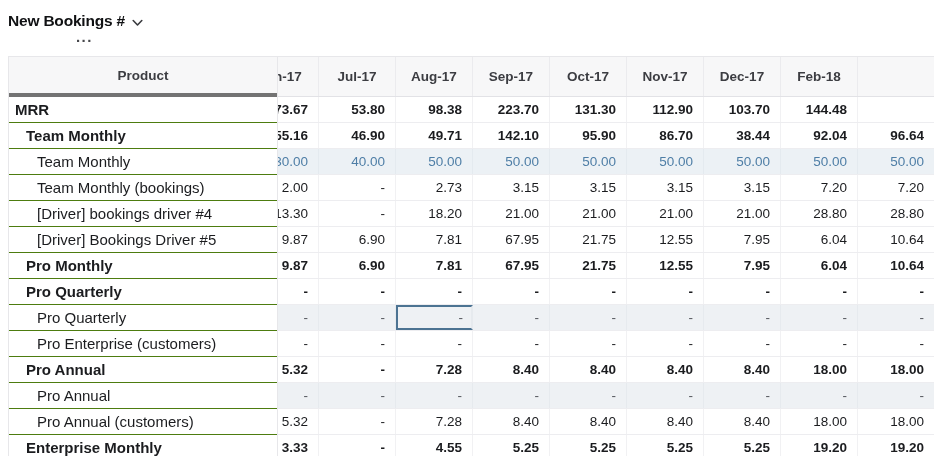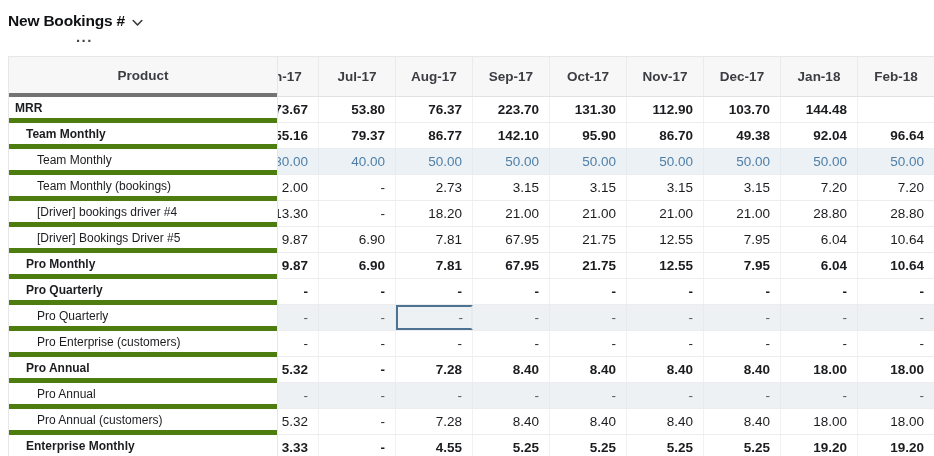--- a/index.html
+++ b/index.html
@@ -16,22 +16,22 @@
   
   .table { position:absolute; top:56px; left:8px; width:926px; height:404px;
            border-top:1px solid #e7e7ea; border-left:1px solid #e7e7ea;
            display:flex; overflow:hidden; background:#fff; }
 
   
   .prod-col { flex:0 0 269px; width:269px; border-right:1px solid #e7e7ea; background:#fff; z-index:2; }
   .phead { height:40px; background:#f7f7f8; border-bottom:4px solid #737373;
            display:flex; align-items:center; justify-content:center;
            font-weight:700; font-size:13.5px; color:#3c3d42; }
-  .prow { height:26px; display:flex; align-items:center; border-bottom:5px solid #4d7c0f;
-          font-size:12px; color:#1b1c1f; background:#fff; white-space:nowrap; overflow:hidden; }
+  .prow { height:26px; display:flex; align-items:center; border-bottom:1px solid #4d7c0f;
+          font-size:15px; color:#1b1c1f; background:#fff; white-space:nowrap; overflow:hidden; }
   .prow.lvl0 { padding-left:6px; }
   .prow.lvl1 { padding-left:17px; }
   .prow.lvl2 { padding-left:28px; }
   .prow.bold { font-weight:700; }
 
   
   .months-viewport { flex:1 1 auto; overflow:hidden; }
   .months-inner { width:693px; margin-left:-36px; }
   .mheadrow { display:flex; height:40px; background:#f7f7f8; border-bottom:1px solid #e2e2e6; }
   .mhead { flex:0 0 77px; width:77px; display:flex; align-items:center; justify-content:center;
@@ -82,42 +82,41 @@
   <div class="months-viewport">
     <div class="months-inner">
       <div class="mheadrow">
           <div class="mhead">Jun-17</div>
           <div class="mhead">Jul-17</div>
           <div class="mhead">Aug-17</div>
           <div class="mhead">Sep-17</div>
           <div class="mhead">Oct-17</div>
           <div class="mhead">Nov-17</div>
           <div class="mhead">Dec-17</div>
-          <div class="mhead">Jan-18</div>
           <div class="mhead">Feb-18</div>
         </div>
       <div>
           <div class="mrow bold">
             <div class="mcell">73.67</div>
             <div class="mcell">53.80</div>
-            <div class="mcell">76.37</div>
+            <div class="mcell">98.38</div>
             <div class="mcell">223.70</div>
             <div class="mcell">131.30</div>
             <div class="mcell">112.90</div>
             <div class="mcell">103.70</div>
             <div class="mcell">144.48</div>
           </div>
           <div class="mrow bold">
             <div class="mcell">55.16</div>
-            <div class="mcell">79.37</div>
-            <div class="mcell">86.77</div>
+            <div class="mcell">46.90</div>
+            <div class="mcell">49.71</div>
             <div class="mcell">142.10</div>
             <div class="mcell">95.90</div>
             <div class="mcell">86.70</div>
-            <div class="mcell">49.38</div>
+            <div class="mcell">38.44</div>
             <div class="mcell">92.04</div>
             <div class="mcell">96.64</div>
           </div>
           <div class="mrow input-blue">
             <div class="mcell">30.00</div>
             <div class="mcell">40.00</div>
             <div class="mcell">50.00</div>
             <div class="mcell">50.00</div>
             <div class="mcell">50.00</div>
             <div class="mcell">50.00</div>

